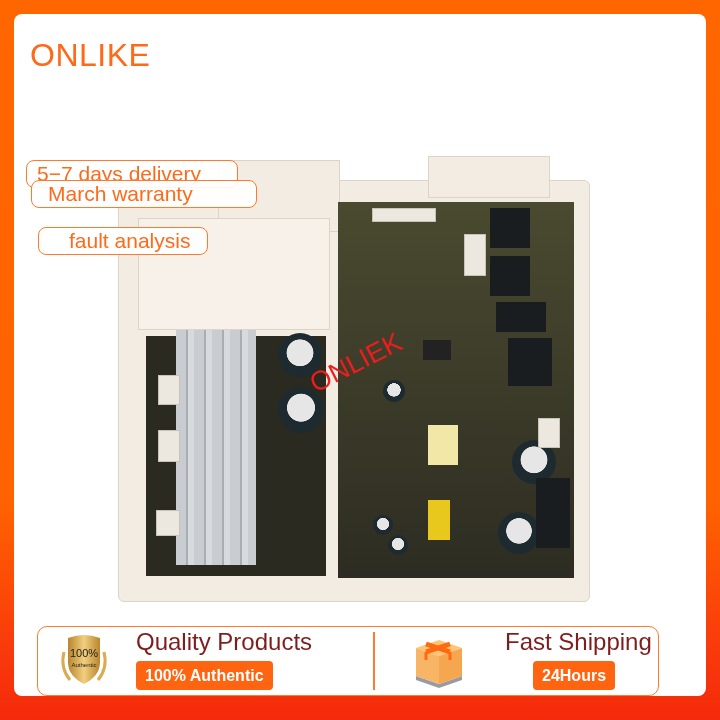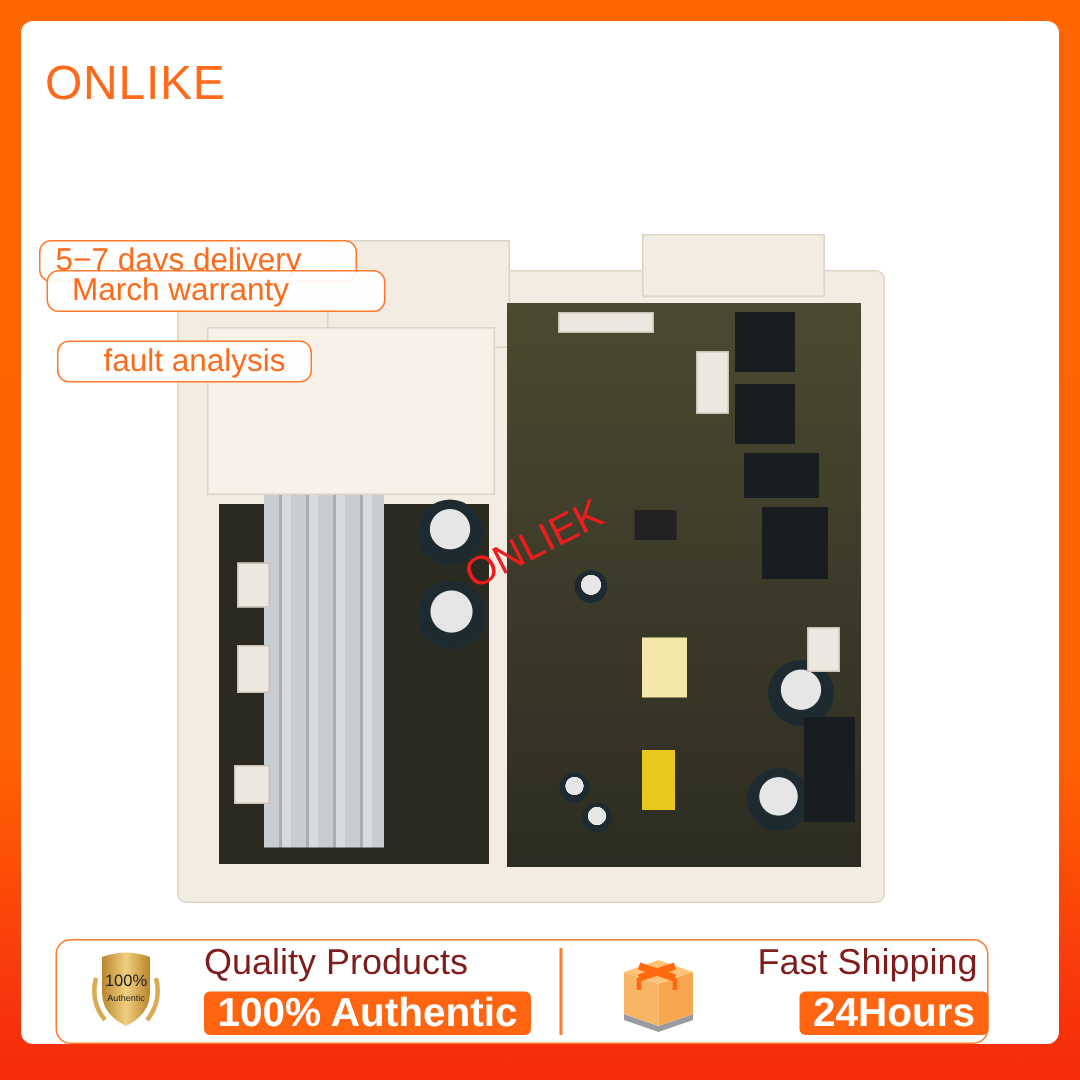--- a/index.html
+++ b/index.html
@@ -19,21 +19,21 @@
   .pcb{position:absolute;background:#3b3a26;}
   .heatsink{position:absolute;background:repeating-linear-gradient(90deg,#c9cdd2 0 10px,#a9aeb4 10px 12px,#d8dbde 12px 18px);}
   .cap{position:absolute;border-radius:50%;background:radial-gradient(circle at 50% 45%,#e6e6e6 0 40%,#1d2a30 42%);}
   .relay{position:absolute;background:#1a1d20;}
   .conn{position:absolute;background:#ece8df;border:1px solid #c9c2b6;}
   .watermark{position:absolute;left:312px;top:370px;color:#ee1d1d;font-size:27px;transform:rotate(-27deg);transform-origin:left center;}
   
   .features{position:absolute;left:37px;top:626px;width:622px;height:70px;border:1.5px solid #ff7a2a;border-radius:10px;box-sizing:border-box;}
   .divider{position:absolute;left:373px;top:632px;width:1.5px;height:58px;background:#ff7a2a;}
   .f-title{position:absolute;font-size:24px;color:#7f1d1d;}
-  .f-badge{position:absolute;background:#ff6510;color:#fff;font-weight:bold;font-size:27px;border-radius:4px;height:29px;line-height:29px;padding:0 9px;box-sizing:border-box;}
+  .f-badge{position:absolute;background:#ff6510;color:#fff;font-weight:bold;font-size:16px;border-radius:4px;height:29px;line-height:29px;padding:0 9px;box-sizing:border-box;}
   .shield{position:absolute;left:58px;top:632px;width:52px;height:56px;}
   .box{position:absolute;left:410px;top:632px;width:58px;height:56px;}
 </style>
 </head>
 <body>
 
 <div class="frame"></div>
 <div class="panel"></div>
 
 <div class="brand">ONLIKE</div>

